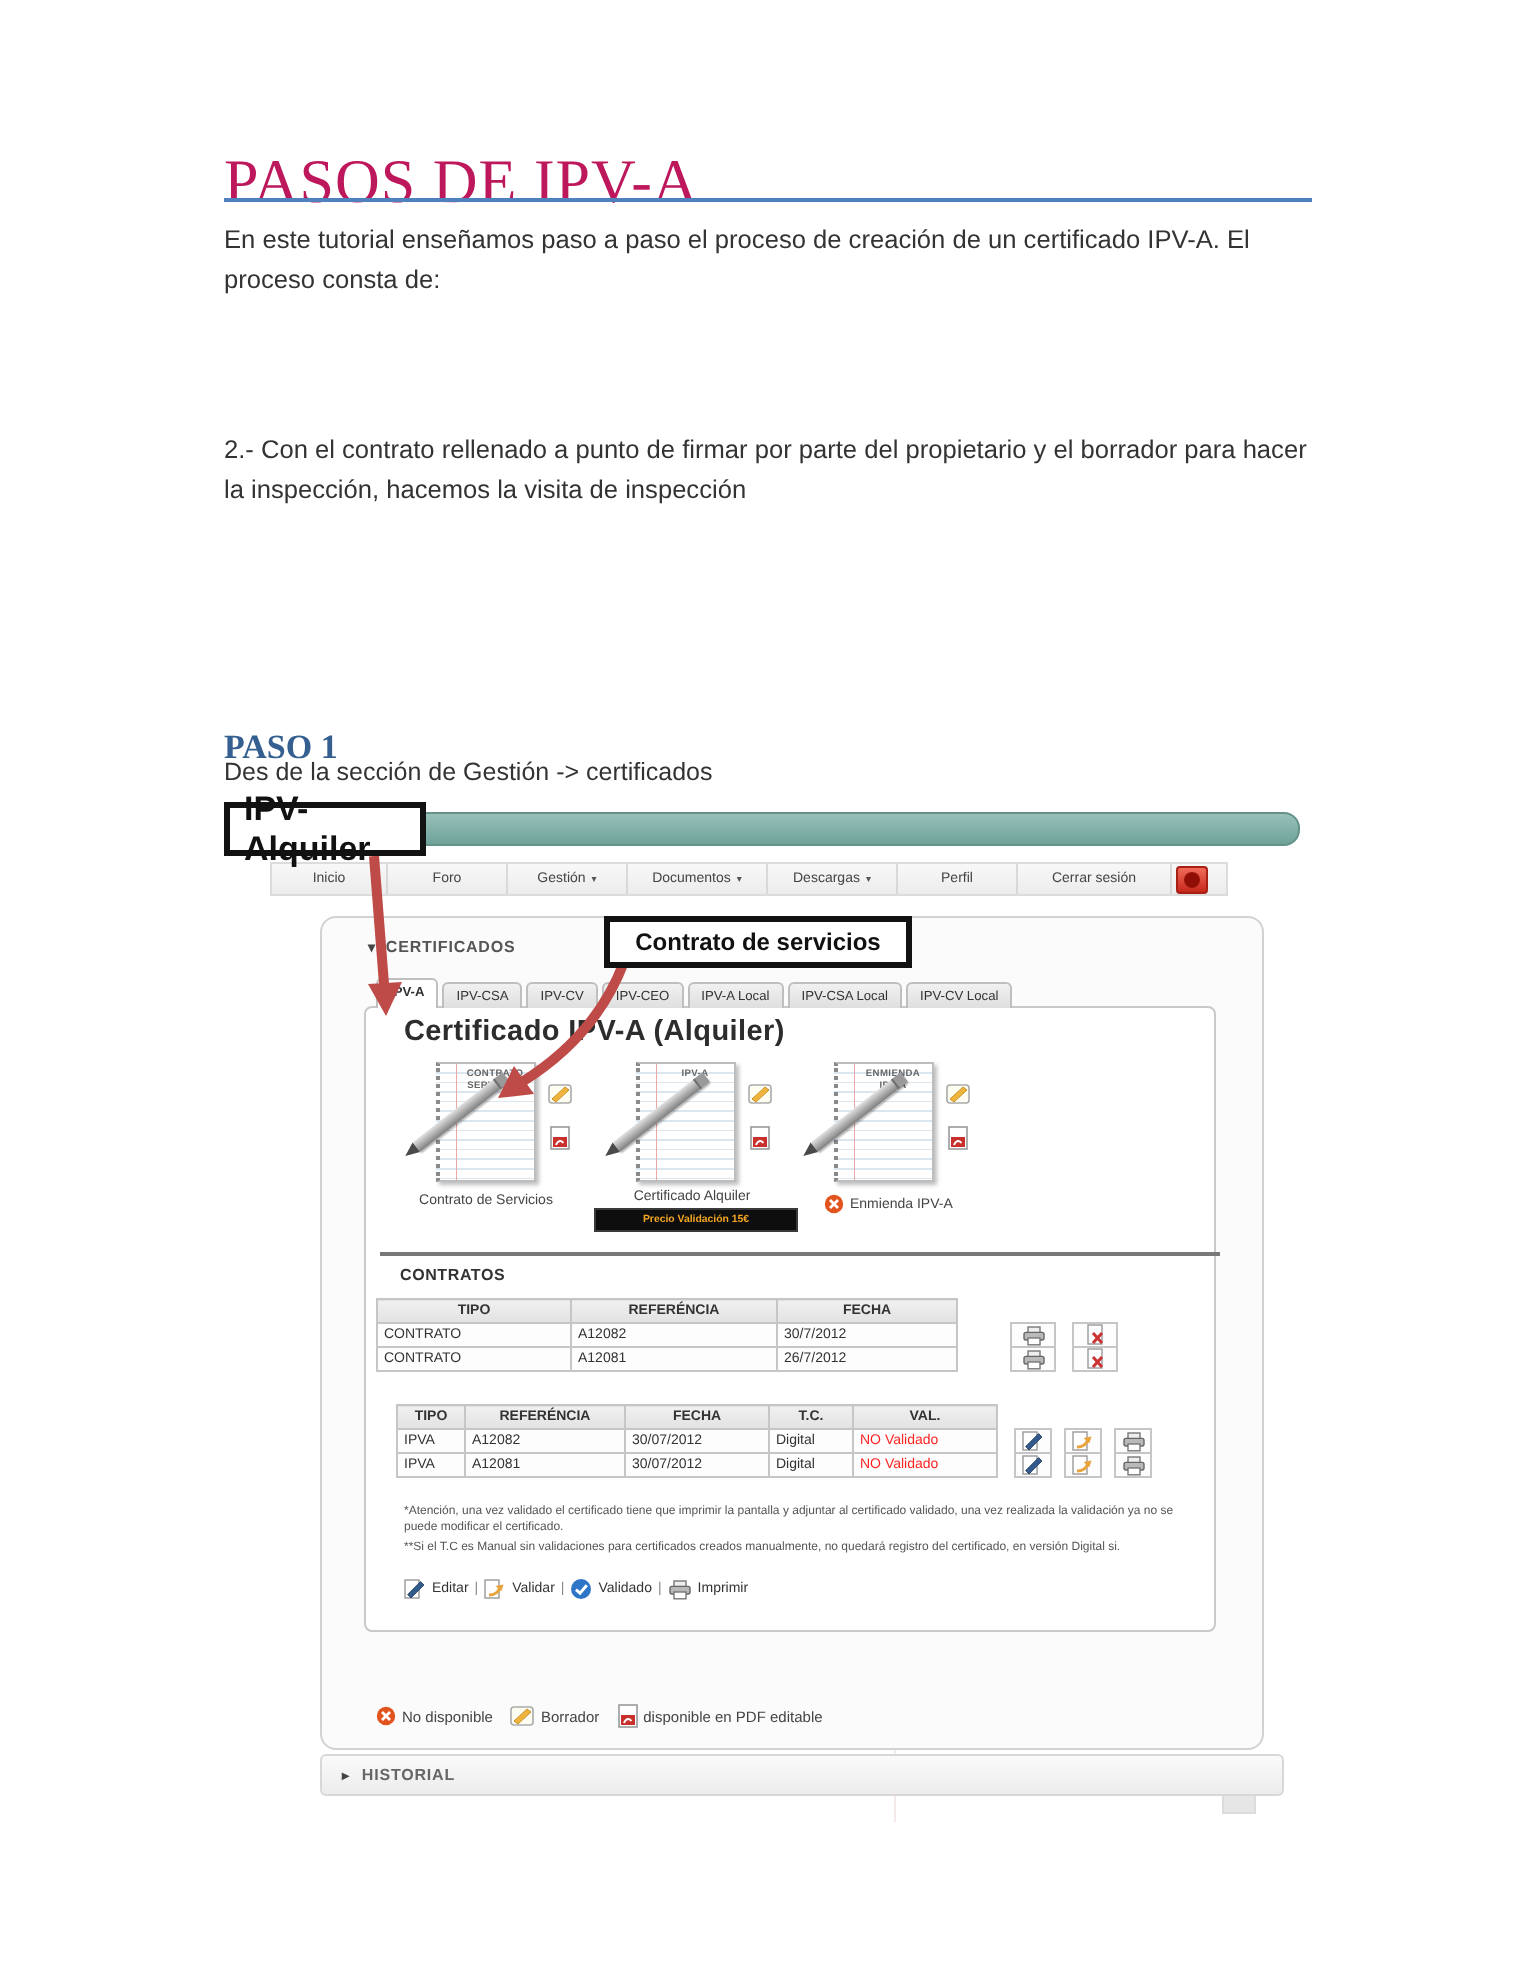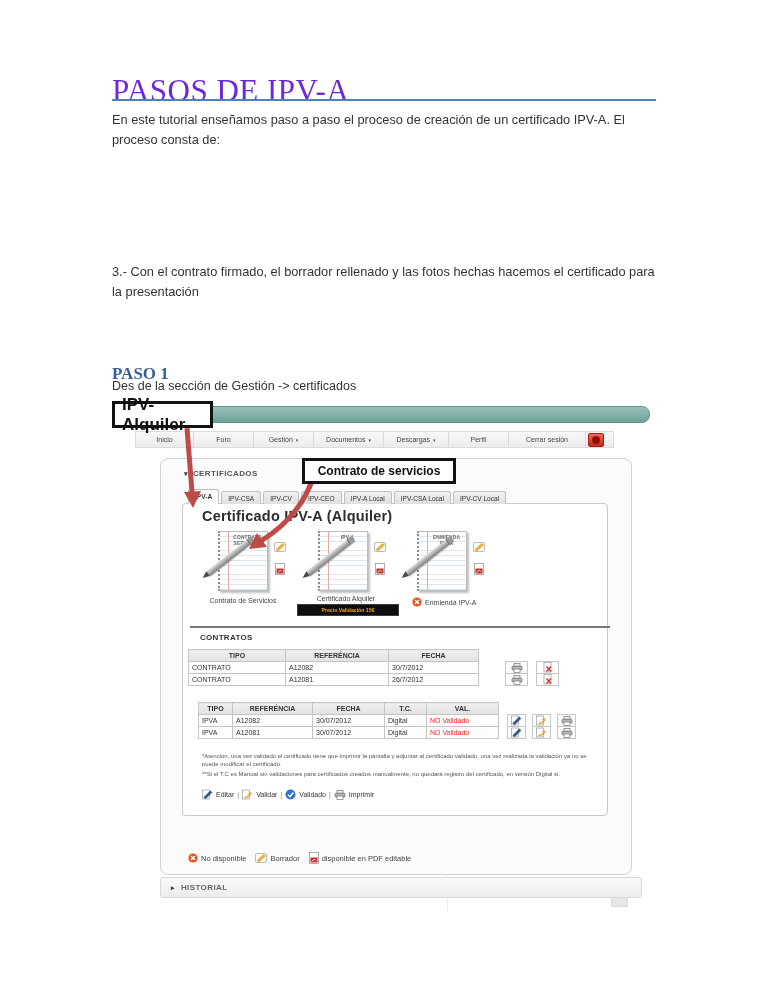--- a/index.html
+++ b/index.html
@@ -1,21 +1,21 @@
 <!DOCTYPE html>
 <html><head>
 <meta charset="utf-8">
 <style>
   html,body{margin:0;padding:0;background:#fff}
   body{width:768px;height:994px;position:relative;font-family:"Liberation Sans",sans-serif;overflow:hidden}
   #page{position:absolute;left:0;top:0;width:768px;height:994px}
   .abs{position:absolute}
 
   
-  .doc-title{font-family:"Liberation Serif",serif;font-size:31px;color:#6d28d9;font-weight:400;letter-spacing:.5px}
+  .doc-title{font-family:"Liberation Serif",serif;font-size:31px;color:#be185d;font-weight:400;letter-spacing:.5px}
   .rule{height:2px;background:#4F81BD}
   .body-p{font-size:12.8px;color:#333;line-height:20px;margin:0}
   .h2{font-family:"Liberation Serif",serif;font-size:17px;font-weight:700;color:#365F91}
   .sub-p{font-size:12.5px;color:#333;margin:0}
 
   
   .callout{background:#fff;border:3px solid #121212;font-weight:700;color:#111;display:flex;align-items:center;z-index:30}
 
   
   .teal-bar{border-radius:8px;background:linear-gradient(#97C0B9,#6FA29A);border:1px solid #649289;z-index:1}
@@ -73,21 +73,21 @@
 </style>
 </head>
 <body>
 
 <div id="page">
 
   <h1 class="abs doc-title" style="left:112px;top:52px">PASOS DE IPV-A</h1>
   <div class="abs rule" style="left:112px;top:99px;width:544px"></div>
 
   <p class="abs body-p" style="left:112px;top:110px;width:552px">En este tutorial enseñamos paso a paso el proceso de creación de un certificado IPV-A. El proceso consta de:</p>
-  <p class="abs body-p" style="left:112px;top:262px;width:552px">3.- Con el contrato firmado, el borrador rellenado y las fotos hechas hacemos el certificado para la presentación</p>
+  <p class="abs body-p" style="left:112px;top:215px;width:552px">2.- Con el contrato rellenado a punto de firmar por parte del propietario y el borrador para hacer la inspección, hacemos la visita de inspección</p>
 
   <h2 class="abs h2" style="left:112px;top:350px">PASO 1</h2>
   <p class="abs sub-p" style="left:112px;top:379px">Des de la sección de Gestión -&gt; certificados</p>
 
   <div class="abs teal-bar" style="left:150px;top:406px;width:498px;height:15px"></div>
 
   <div class="abs callout" style="left:112px;top:401px;width:88px;height:21px;padding-left:7px;font-size:17px">
     <span>IPV- Alquiler</span>
   </div>
 

